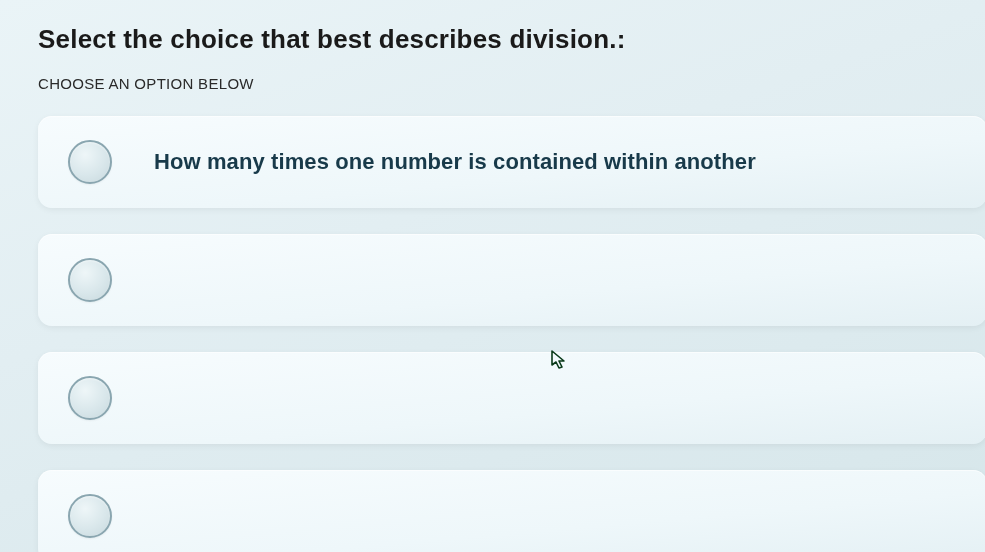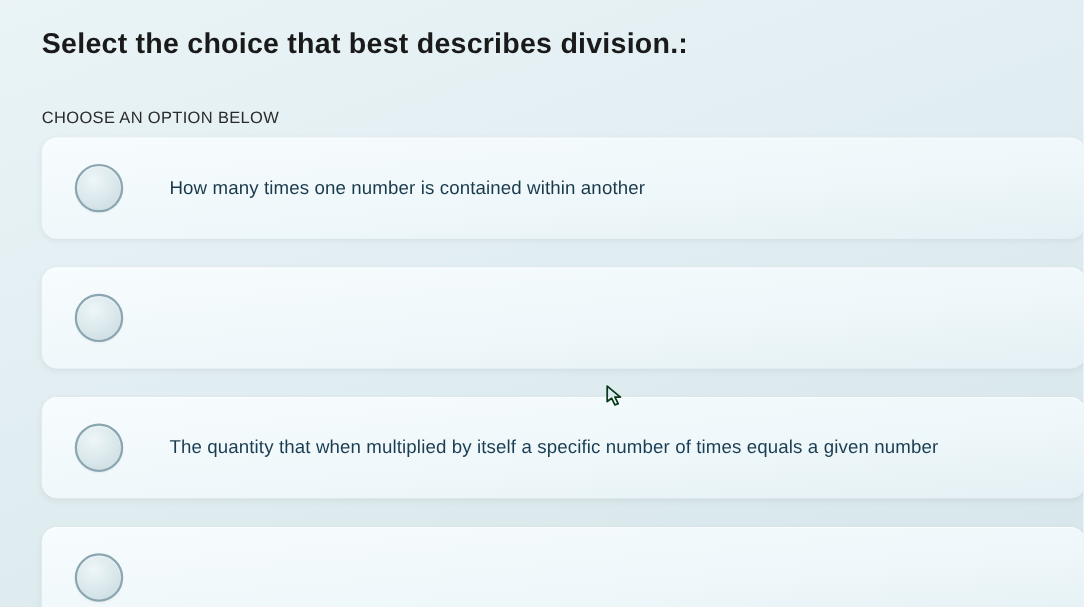--- a/index.html
+++ b/index.html
@@ -10,28 +10,28 @@
     padding: 0;
     position: relative;
   }
   .container {
     padding: 24px 0 0 38px;
   }
   .question-title {
     font-size: 26px;
     font-weight: 600;
     color: #1a1a1a;
-    margin-bottom: 44px;
+    margin-bottom: 20px;
     letter-spacing: 0.2px;
   }
   .instruction {
     font-size: 15px;
     font-weight: 500;
     color: #2a2a2a;
-    margin-bottom: 9px;
+    margin-bottom: 24px;
     letter-spacing: 0.3px;
   }
   .options {
     display: flex;
     flex-direction: column;
     gap: 26px;
   }
   .option {
     background: linear-gradient(175deg, #f7fcfe 0%, #eef7fa 60%, #e4f0f4 100%);
     border-radius: 14px;
@@ -47,22 +47,22 @@
   .radio {
     width: 44px;
     height: 44px;
     border-radius: 50%;
     border: 2px solid #8aa6b0;
     background: radial-gradient(circle at 38% 32%, #eef6f8 0%, #d9e7eb 55%, #c7d8dd 100%);
     flex-shrink: 0;
     box-shadow: inset 0 1px 2px rgba(255,255,255,0.5), 0 1px 2px rgba(0,0,0,0.05);
   }
   .option-text {
-    font-size: 17px;
-    font-weight: 400;
+    font-size: 22px;
+    font-weight: 700;
     color: #183a4a;
     letter-spacing: 0.1px;
   }
   .option:nth-child(3) .option-text { color: #1a3d52; }
   .cursor {
     position: absolute;
     left: 550px;
     top: 350px;
     width: 18px;
     height: 20px;
@@ -84,21 +84,20 @@
       <div class="radio"></div>
       <div class="option-text">How many times one number is contained within another</div>
     </div>
 
     <div class="option">
       <div class="radio"></div>
     </div>
 
     <div class="option">
       <div class="radio"></div>
-      <div class="option-text">The quantity that when multiplied by itself a specific number of times equals a given number</div>
     </div>
 
     <div class="option">
       <div class="radio"></div>
     </div>
 
   </div>
 </div>
 
 <svg class="cursor" viewBox="0 0 16 20">

